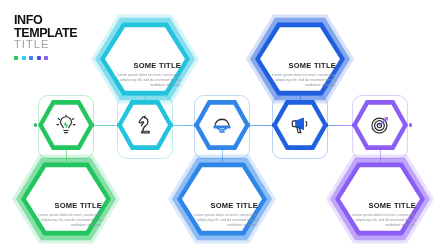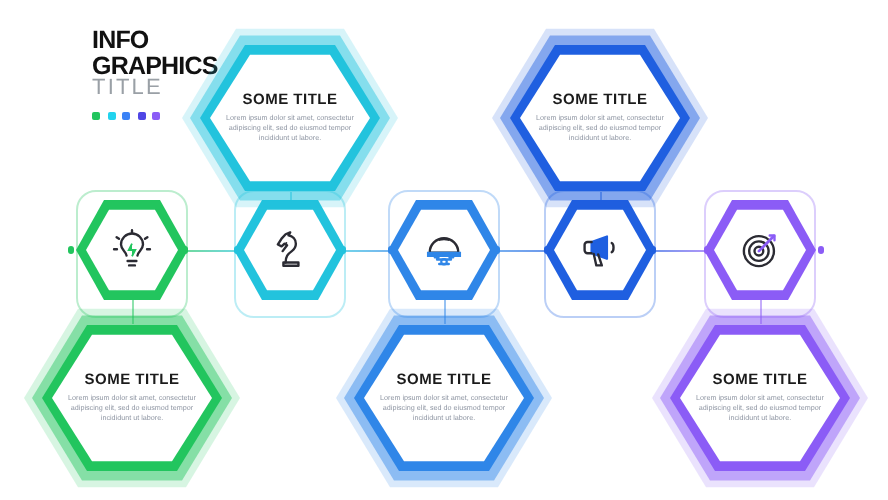--- a/index.html
+++ b/index.html
@@ -5,21 +5,21 @@
   * { margin:0; padding:0; box-sizing:border-box; }
   html,body { width:444px; height:250px; overflow:hidden; }
   body {
     background:#ffffff;
     font-family:"Liberation Sans", sans-serif;
     position:relative;
   }
   #stage { position:absolute; inset:0; width:444px; height:250px; }
 
   
-  #brand { position:absolute; left:14px; top:14px; width:84px;margin-left:32px; }
+  #brand { position:absolute; left:14px; top:14px; width:84px; }
   .brand-line1, .brand-line2 {
     font-weight:bold; font-size:12.5px; line-height:12.5px;
     letter-spacing:-0.4px; color:#111111;
   }
   .brand-line3, .brand-line4 {
     font-size:11px; line-height:11.5px; letter-spacing:1.1px;
     color:#9aa0a6;
   }
   #brand-dots { margin-top:5px; display:flex; gap:3.5px; }
   #brand-dots i { width:4px; height:4px; display:block; border-radius:1px; }
@@ -30,22 +30,22 @@
   
   .card { position:absolute; width:100px; height:86px; }
   .card .hx-outer, .card .hx-mid, .card .hx-in { position:absolute; }
   .card .hx-outer { inset:0; }
   .card .hx-mid   { inset:5px; }
   .card .hx-in    { inset:10px; background:#ffffff; }
   .card .ghost {
     position:absolute; inset:0; opacity:.33;
   }
   .card .txt {
-    position:absolute; left:14px; right:14px; top:29px;
-    text-align:center;
+    position:absolute; left:14px; right:14px; top:45px;
+    text-align:right;
   }
   .card .ttl {
     font-weight:bold; font-size:7.5px; letter-spacing:.25px;
     color:#1b1b1b; margin-bottom:2.5px;
   }
   .card .body {
     font-size:3.6px; line-height:5px; color:#8f96a3;
   }
 
   
@@ -60,21 +60,21 @@
   .dot { position:absolute; width:3.4px; height:3.4px; border-radius:50%; }
   .hline { position:absolute; height:1.1px; }
 </style>
 </head>
 <body>
 
 <div id="stage">
 
   <div id="brand">
     <div class="brand-line1">INFO</div>
-    <div class="brand-line2">GRAPHICS</div>
+    <div class="brand-line2">TEMPLATE</div>
     <div class="brand-line3">TITLE</div>
     <div id="brand-dots">
         <i style="background: rgb(34, 197, 94);"></i>
         <i style="background: rgb(34, 211, 238);"></i>
         <i style="background: rgb(59, 130, 246);"></i>
         <i style="background: rgb(79, 70, 229);"></i>
         <i style="background: rgb(139, 92, 246);"></i>
       </div>
   </div>
 

